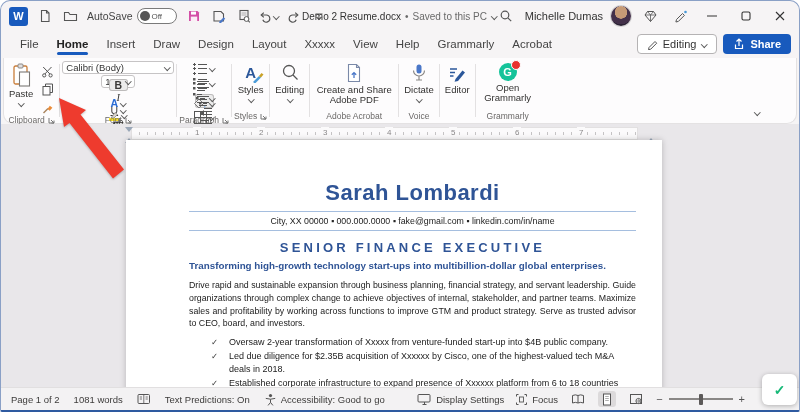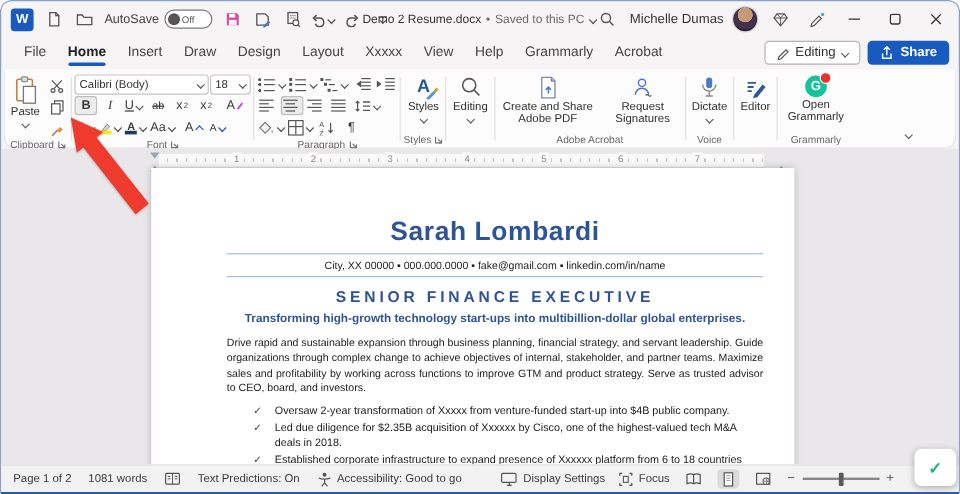--- a/index.html
+++ b/index.html
@@ -34,21 +34,21 @@
   
   .ribbon{flex:0 0 auto;height:66px;margin:1px 2px 0;background:#fdfcfd;border:1px solid #e4e2e3;border-top:none;border-radius:0 0 10px 10px;display:flex;align-items:stretch;padding:0 2px;position:relative;box-sizing:border-box;}
   .rgroup{display:flex;flex-direction:column;padding-top:3px;}
   .rbody{flex:1;display:flex;align-items:flex-start;justify-content:center;}
   .rlabel{height:14px;font-size:8.5px;color:#6a6867;display:flex;align-items:center;justify-content:center;gap:3px;}
   .vdiv{width:1px;background:#e3e1e2;margin:6px 2px;}
   .bigbtn{display:flex;flex-direction:column;align-items:center;justify-content:flex-start;padding:2px 3px 0;border-radius:4px;font-size:9.5px;color:#323130;gap:2px;text-align:center;line-height:10px;}
   .minicol{display:flex;flex-direction:column;justify-content:flex-start;gap:2px;margin-left:2px;padding-top:2px;}
   .sb{height:16px;min-width:17px;display:flex;align-items:flex-end;justify-content:center;border-radius:3px;font-size:10.5px;color:#3b3a39;gap:1px;padding:0 1px;align-items:center;}
   .sb.active{background:#ececec;box-shadow:inset 0 0 0 1px #bdbbbb;}
-  .frow{display:flex;align-items:center;gap:1px;height:18px;}
+  .frow{display:flex;align-items:center;gap:1px;height:18px;flex-direction:column;}
   .combo{height:15px;border:1px solid #c6c4c5;border-radius:3px;background:#fff;display:flex;align-items:center;justify-content:space-between;font-size:9.5px;color:#333;padding:0 3px;}
   .cv{display:inline-block;width:7px;height:5px;position:relative;}
   .cv::before{content:"";position:absolute;left:1.5px;top:0;width:3.5px;height:3.5px;border-right:1.1px solid #5a5a5a;border-bottom:1.1px solid #5a5a5a;transform:rotate(45deg);}
   .cvu::before{transform:rotate(225deg);top:2px;border-color:#2b579a;}
   .cvb::before{border-color:#2b579a;}
   .bold{font-weight:bold;}
   .ital{font-style:italic;font-family:"Liberation Serif",serif;}
   .und{text-decoration:underline;}
   .strike{text-decoration:line-through;font-size:9px;}
   .ubar{display:inline-block;width:10px;height:3px;margin-top:-1px;}
@@ -84,21 +84,21 @@
   .imark.l1{left:124px;top:3px;border:4px solid transparent;border-top:5px solid #9aa7b8;}
   .imark.l2{left:124px;top:10px;border:4px solid transparent;border-bottom:5px solid #9aa7b8;}
   .imark.r1{left:646px;top:10px;border:4px solid transparent;border-bottom:5px solid #9aa7b8;}
   .page{position:absolute;left:125px;top:16px;width:536px;height:260px;background:#fff;box-shadow:0 0 6px rgba(0,0,0,.22);}
   .pagein{padding:40px 26px 0 26px;margin-left:37px;}
   .rname{font-size:22px;line-height:25px;font-weight:bold;color:#2f5496;text-align:center;letter-spacing:.5px;}
   .rline{border:none;border-top:1px solid #a5bedf;margin:6px 0 0;}
   .rcontact{font-size:8.8px;color:#222;text-align:center;margin-top:3px;line-height:12px;}
   .rline2{border:none;border-top:1px solid #a5bedf;margin:3px 0 0;}
   .rheadline{margin-top:9px;text-align:center;font-size:13px;font-weight:bold;color:#2f5496;letter-spacing:3.2px;}
-  .rtagline{margin-top:5px;text-align:center;font-size:9.8px;font-weight:bold;color:#2f5496;}
+  .rtagline{margin-top:5px;font-size:9.8px;font-weight:bold;color:#2f5496;}
   .rsummary{margin-top:8px;font-size:8.8px;line-height:12.8px;color:#1b1b1b;text-align:justify;}
   .rbullets{margin-top:6px;padding-left:22px;}
   .brow{display:flex;gap:8px;font-size:9px;line-height:13.6px;color:#1b1b1b;}
   .bcheck{flex:0 0 10px;color:#3f3f3f;font-size:8.5px;}
   .arrow-overlay{position:absolute;left:0;top:0;pointer-events:none;z-index:60;}
 
   
   .statusbar{flex:0 0 auto;height:22px;background:#f3f2f3;border-top:1px solid #e1dfe0;display:flex;align-items:center;padding:0 10px;gap:14px;font-size:9.5px;color:#3c3b3a;position:relative;}
   .sitem{display:flex;align-items:center;gap:4px;white-space:nowrap;}
   .sright{margin-left:auto;display:flex;align-items:center;gap:11px;padding-right:44px;}
@@ -510,28 +510,20 @@
 
     <div class="rgroup">
       <div class="rbody" style="gap:4px;">
         <div class="bigbtn" style="width:78px">
           <svg width="18" height="20">
               <path d="M3.5 1.5h8l3 3v14h-11z" fill="#fff" stroke="#7a89a8" stroke-width="1.1"></path>
               <path d="M11.5 1.5v3h3" fill="none" stroke="#7a89a8" stroke-width="1.1"></path>
               <path d="M9 15v-5M6.8 11.8L9 9.6l2.2 2.2" fill="none" stroke="#4a77c8" stroke-width="1.3"></path>
             </svg>
           <span>Create and Share Adobe PDF</span>
-        </div>
-        <div class="bigbtn" style="width:60px">
-          <svg width="20" height="20">
-              <circle cx="9" cy="6" r="3" fill="none" stroke="#4a77c8" stroke-width="1.2"></circle>
-              <path d="M3.5 16a5.5 5.5 0 0 1 11 0" fill="none" stroke="#4a77c8" stroke-width="1.2"></path>
-              <path d="M12 16.5q1.2-1.2 2.4 0 1.2 1.2 2.4 0" fill="none" stroke="#555" stroke-width="1"></path>
-            </svg>
-          <span>Request Signatures</span>
         </div>
       </div>
       <div class="rlabel">
           <span>Adobe Acrobat</span>
         </div>
     </div>
     <div class="vdiv"></div>
 
     <div class="rgroup">
       <div class="rbody">

